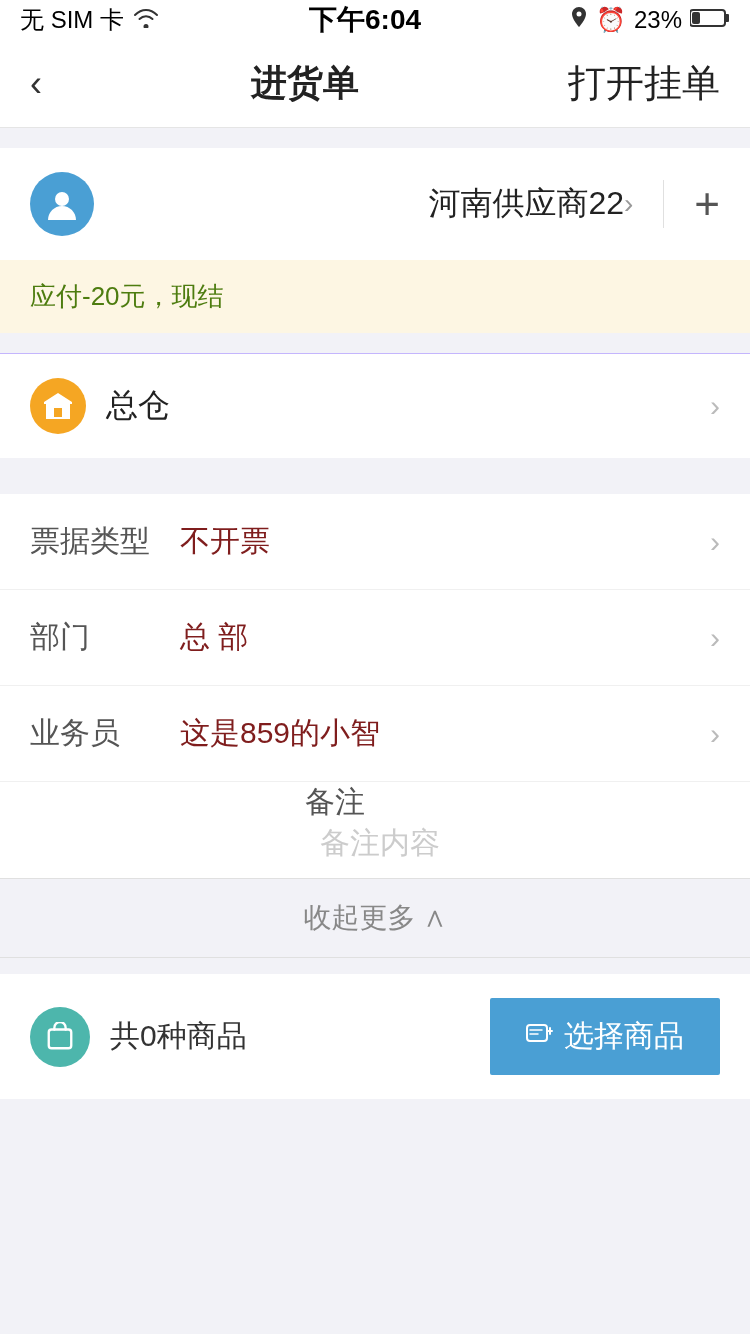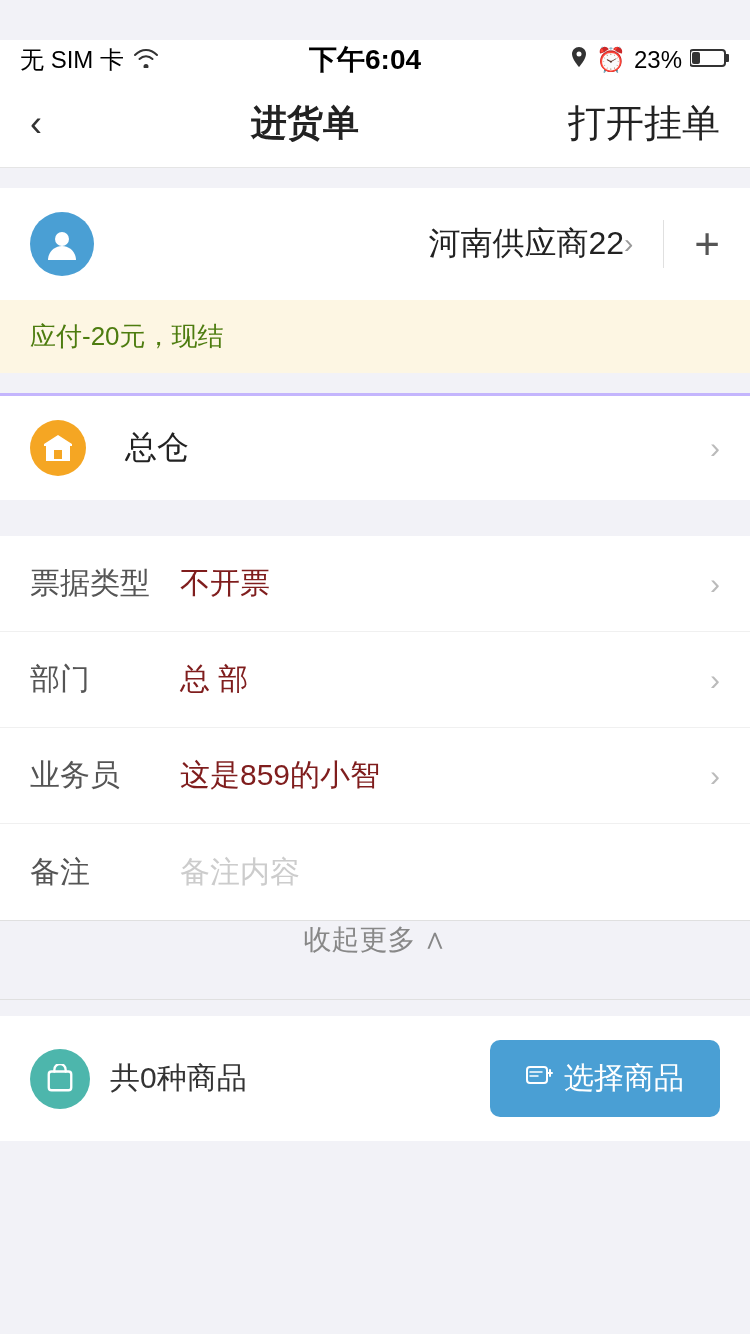--- a/index.html
+++ b/index.html
@@ -15,21 +15,20 @@
     
     .status-bar {
       height: 40px;
       background: #fff;
       display: flex;
       align-items: center;
       justify-content: space-between;
       padding: 0 20px;
       font-size: 24px;
       font-weight: 500;
-      margin-top: 40px;
     }
     .status-left {
       display: flex;
       align-items: center;
       gap: 8px;
       font-size: 24px;
     }
     .status-center {
       font-size: 28px;
       font-weight: 600;
@@ -130,22 +129,21 @@
       font-size: 26px;
       color: #4d7c0f;
     }
 
     
     .warehouse-row {
       display: flex;
       align-items: center;
       padding: 24px 30px;
       background: #fff;
-      border-top: 3px solid #c4b5fd;
-      gap: 19px;
+      border-top: 1px solid #c4b5fd;
     }
     .warehouse-icon {
       width: 56px;
       height: 56px;
       border-radius: 50%;
       background: #f5a623;
       display: flex;
       align-items: center;
       justify-content: center;
       margin-right: 20px;
@@ -169,20 +167,21 @@
     }
     .field-row {
       display: flex;
       align-items: center;
       padding: 0 30px;
       height: 96px;
       border-bottom: 1px solid #f0f0f0;
     }
     .field-row:last-child {
       border-bottom: none;
+      flex-direction: column;
     }
     .field-label {
       font-size: 30px;
       color: #555;
       width: 140px;
       flex-shrink: 0;
     }
     .field-value {
       flex: 1;
       font-size: 30px;
@@ -193,20 +192,21 @@
       flex: 1;
       font-size: 30px;
       color: #ccc;
       padding-left: 10px;
     }
 
     
     .collapse-row {
       background: #f2f2f7;
       display: flex;
+      align-items: center;
       justify-content: center;
       height: 80px;
       font-size: 28px;
       color: #888;
       cursor: pointer;
       border-top: 1px solid #e0e0e0;
       border-bottom: 1px solid #e0e0e0;
     }
 
     
@@ -231,21 +231,21 @@
     .product-count {
       flex: 1;
       font-size: 30px;
       color: #333;
     }
     .select-btn {
       background: #4a9fd4;
       color: #fff;
       font-size: 30px;
       padding: 18px 36px;
-      border-radius: 10px;
+      border-radius: 2px;
       display: flex;
       align-items: center;
       gap: 10px;
       cursor: pointer;
     }
     .select-btn-icon {
       font-size: 28px;
     }
 
     

